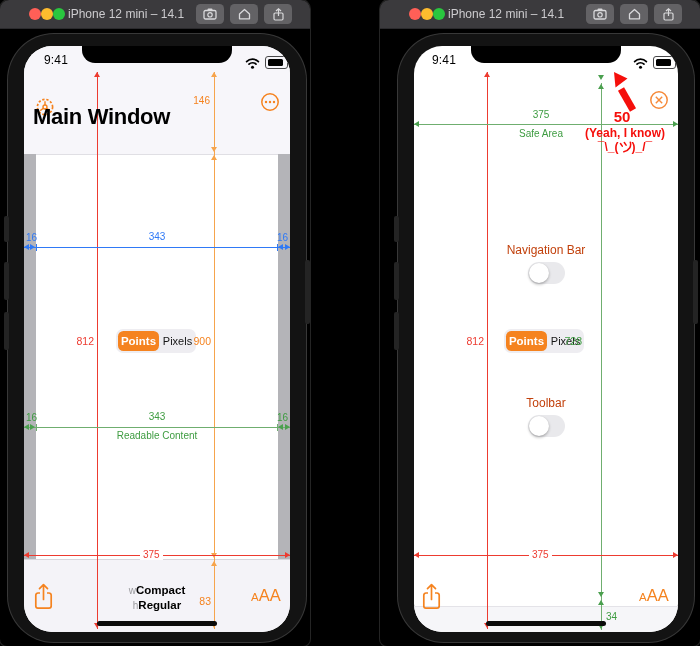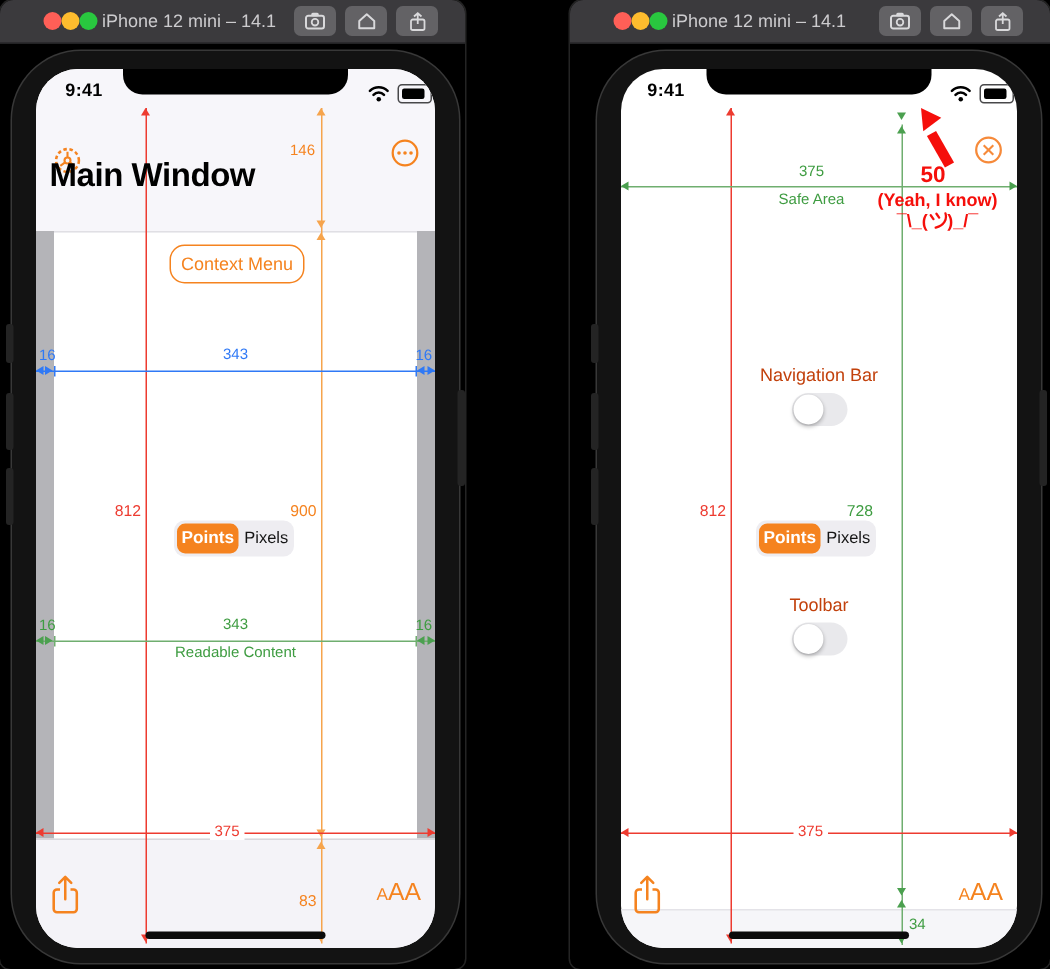--- a/index.html
+++ b/index.html
@@ -9,21 +9,21 @@
           box-shadow:0 0 0 1px rgba(255,255,255,0.14);}
   .titlebar{position:absolute;left:0;right:0;top:0;height:28px;background:#3b3a3d;border-bottom:1px solid #2b2a2d;}
   .dot{position:absolute;top:8px;width:12px;height:12px;border-radius:50%;}
   .tb-title{position:absolute;left:68px;top:7px;font-size:12px;color:#cccbce;font-weight:500;white-space:nowrap;}
   .tb-btns{position:absolute;right:18px;top:4px;display:flex;gap:6px;}
   .tb-btn{width:28px;height:20px;background:#636265;border-radius:4.5px;display:flex;align-items:center;justify-content:center;}
   .bezel{position:absolute;background:#131313;border-radius:46px;box-shadow:0 0 0 1px rgba(255,255,255,0.22);}
   .nub{position:absolute;width:5px;background:#242424;border-radius:2px;}
   .screen{position:absolute;left:16px;top:12px;background:#fff;border-radius:28px;overflow:hidden;}
   .notch{position:absolute;top:0;height:17px;background:#000;border-radius:0 0 13px 13px;}
-  .time{position:absolute;font-size:12px;font-weight:700;color:#000;text-align:center;letter-spacing:.2px;}
+  .time{position:absolute;font-size:12px;font-weight:400;color:#000;text-align:center;letter-spacing:.2px;}
   .hdr{position:absolute;left:0;right:0;top:0;height:108px;background:#f7f6fa;border-bottom:1px solid #e0dfe4;}
   .band{position:absolute;width:12px;background:#b4b4b8;}
   .ftr{position:absolute;left:0;right:0;bottom:0;height:72px;background:#f4f3f8;border-top:1px solid #d8d7dc;}
   .lbl{position:absolute;font-size:10px;line-height:1.1;white-space:nowrap;}
   .c{text-align:center}.rt{text-align:right}
   .or{color:#F5831F}.rd{color:#ED3B30}.bl{color:#2F79F6}.gr{color:#3E9C41}
   .hl{position:absolute;height:1px;}
   .vl{position:absolute;width:1px;}
   .l-rd{background:#ED3B30}.l-or{background:#F6A44C}.l-bl{background:#2F79F6}.l-gr{background:#6FAE6F}
   .tick{position:absolute;width:1px;height:7px;}
@@ -32,21 +32,21 @@
   .ah-u{border-width:0 3.5px 5.5px 3.5px}.ah-d{border-width:5.5px 3.5px 0 3.5px}
   .ah-l.a-rd{border-right-color:#ED3B30}.ah-r.a-rd{border-left-color:#ED3B30}
   .ah-u.a-rd{border-bottom-color:#ED3B30}.ah-d.a-rd{border-top-color:#ED3B30}
   .ah-l.a-bl{border-right-color:#2F79F6}.ah-r.a-bl{border-left-color:#2F79F6}
   .ah-l.a-gr{border-right-color:#4BA04F}.ah-r.a-gr{border-left-color:#4BA04F}
   .ah-u.a-gr{border-bottom-color:#4BA04F}.ah-d.a-gr{border-top-color:#4BA04F}
   .ah-u.a-or{border-bottom-color:#F6A44C}.ah-d.a-or{border-top-color:#F6A44C}
   .navtitle{position:absolute;font-size:22px;font-weight:700;color:#000;letter-spacing:-.3px;}
   .ctx{position:absolute;border:1.5px solid #F5831F;border-radius:10px;color:#F5831F;font-size:12px;
        display:flex;align-items:center;justify-content:center;background:#fff;}
-  .seg{position:absolute;width:80px;height:24px;background:#eeedf1;border-radius:7px;margin-top:18px;}
+  .seg{position:absolute;width:80px;height:24px;background:#eeedf1;border-radius:7px;}
   .seg-on{position:absolute;left:2px;top:2px;width:41px;height:20px;background:#F5831F;border-radius:5.5px;
           color:#fff;font-size:11.5px;font-weight:600;display:flex;align-items:center;justify-content:center;}
   .seg-off{position:absolute;left:43px;right:0;top:0;bottom:0;color:#151515;font-size:11px;font-weight:500;
           display:flex;align-items:center;justify-content:center;}
   .tgl{position:absolute;width:37px;height:22px;border-radius:11px;background:#e9e9ec;}
   .tgl::after{content:"";position:absolute;left:1px;top:1px;width:20px;height:20px;border-radius:50%;background:#fff;
           box-shadow:0 1.5px 3px rgba(0,0,0,.28),0 0 1px rgba(0,0,0,.1);}
   .toglbl{position:absolute;font-size:12px;color:#c2410c;text-align:center;}
   .homebar{position:absolute;height:5px;border-radius:2.5px;background:#0b0b0b;}
   .aa{position:absolute;color:#F5831F;font-weight:500;text-align:right;}
@@ -134,21 +134,20 @@
             </svg></span>
         <div class="lbl or rt" style="left:156px;top:49px;width:30px;">146</div>
         <span style="position:absolute;left:236px;top:46px;"><svg width="20" height="20" viewBox="0 0 20 20">
               <circle cx="10" cy="10" r="8.2" fill="none" stroke="#F5831F" stroke-width="1.5"></circle>
               <circle cx="6" cy="10" r="1.2" fill="#F5831F"></circle>
               <circle cx="10" cy="10" r="1.2" fill="#F5831F"></circle>
               <circle cx="14" cy="10" r="1.2" fill="#F5831F"></circle>
             </svg></span>
         <div class="navtitle" style="left:9px;top:58px;">Main Window</div>
 
-        <div class="ctx" style="left:89px;top:117px;width:88px;height:24px;">Context Menu</div>
 
         <div class="lbl bl" style="left:1px;top:186px;width:13px;text-align:center;">16</div>
         <div class="lbl bl c" style="left:113px;top:185px;width:40px;">343</div>
         <div class="lbl bl" style="left:252px;top:186px;width:13px;text-align:center;">16</div>
         <div class="hl l-bl" style="left:0;top:201px;width:266px;"></div>
         <span class="ah ah-l a-bl" style="left:0;top:197.5px;"></span>
         <span class="ah ah-r a-bl" style="left:6px;top:197.5px;"></span>
         <span class="tick l-bl" style="left:12px;top:198px;"></span>
         <span class="ah ah-r a-bl" style="left:260.5px;top:197.5px;"></span>
         <span class="ah ah-l a-bl" style="left:254px;top:197.5px;"></span>
@@ -175,20 +174,24 @@
 
         <div class="hl l-rd" style="left:0;top:509px;width:266px;"></div>
         <span class="ah ah-l a-rd" style="left:0;top:505.5px;"></span>
         <span class="ah ah-r a-rd" style="left:260.5px;top:505.5px;"></span>
         <div class="w375 rd" style="left:116px;top:503px;">375</div>
 
         <span style="position:absolute;left:9px;top:537px;"><svg width="21" height="28" viewBox="0 0 21 28">
               <path d="M7 10 H5 a2.2 2.2 0 0 0 -2.2 2.2 V23 a2.2 2.2 0 0 0 2.2 2.2 H16 a2.2 2.2 0 0 0 2.2 -2.2 V12.2 A2.2 2.2 0 0 0 16 10 H14" fill="none" stroke="#F5831F" stroke-width="1.7"></path>
               <path d="M10.5 16.5 V2 M6.5 5.6 L10.5 1.6 L14.5 5.6" fill="none" stroke="#F5831F" stroke-width="1.7" stroke-linejoin="round" stroke-linecap="round"></path>
             </svg></span>
+        <div class="szc" style="left:73px;top:537px;width:120px;">
+          <div><span class="p">w</span><span>Compact</span></div>
+          <div><span class="p">h</span><span>Regular</span></div>
+        </div>
         <div class="lbl or rt" style="left:158px;top:550px;width:29px;font-size:10.5px;">83</div>
         <div class="aa" style="left:227px;top:540px;"><span class="s">A</span><span class="b">AA</span></div>
         <div class="homebar" style="left:73px;top:575px;width:120px;"></div>
       </div>
     </div>
   </div>
 
   <div class="window" style="left:380px;width:320px;">
     <div class="titlebar">
       <span class="dot" style="left:29px;background:#ff5f57"></span>

